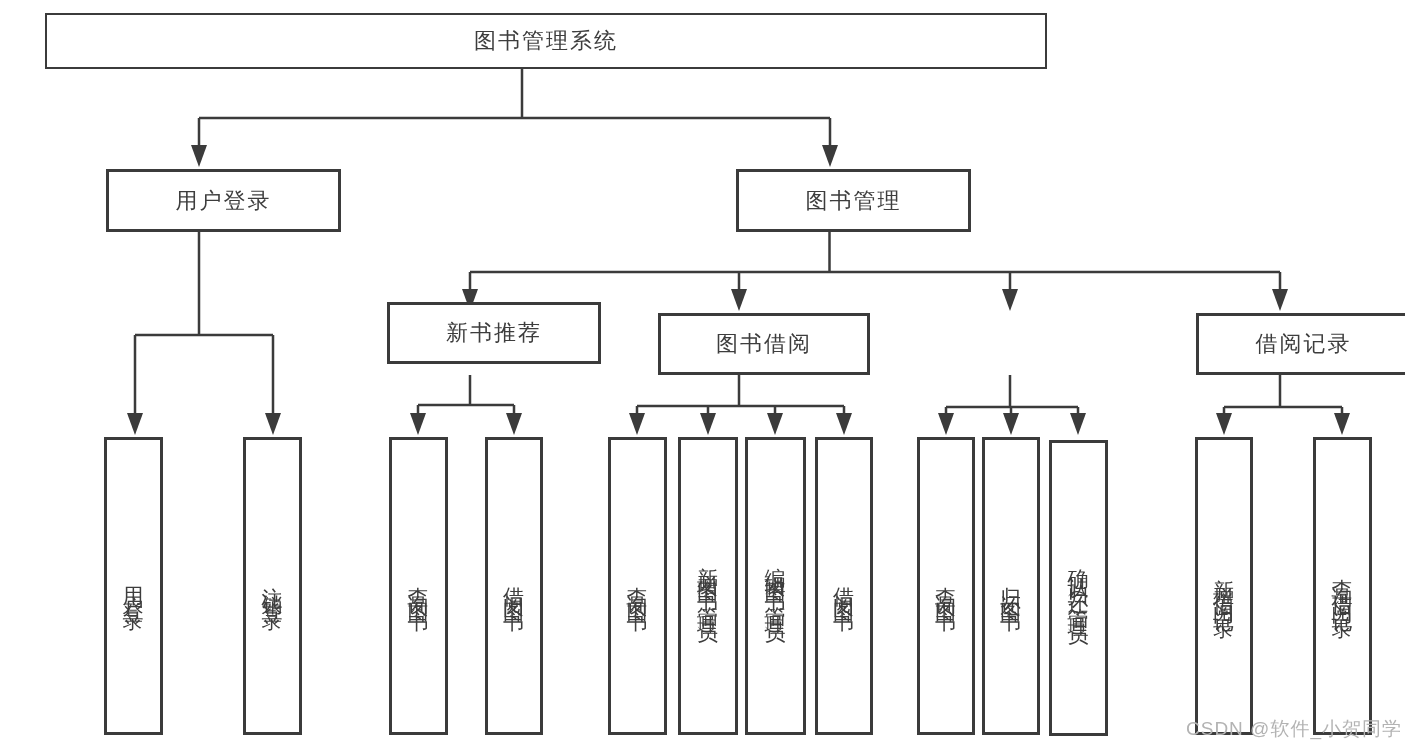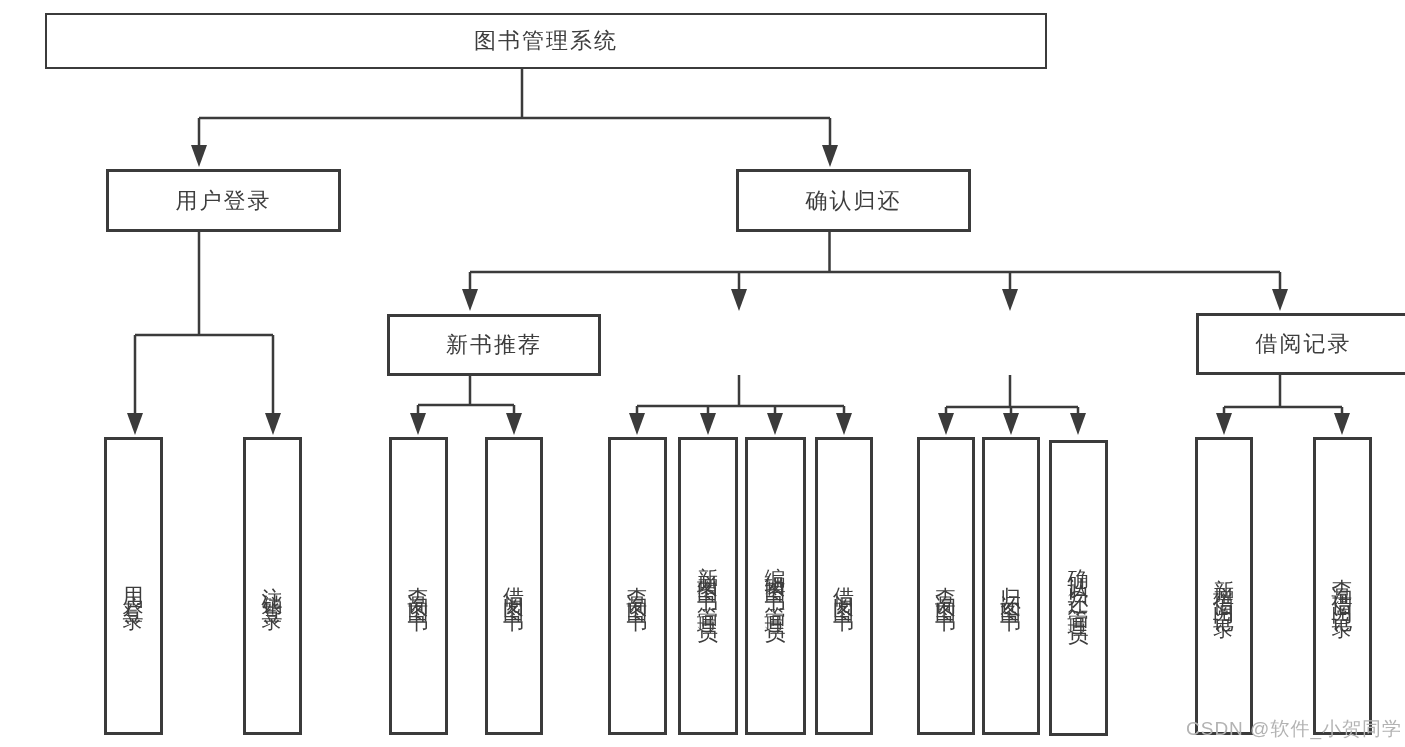--- a/index.html
+++ b/index.html
@@ -112,23 +112,24 @@
     <polygon points="1070,413 1086,413 1078,435"></polygon>
 
     <path d="M1280,375 V407 M1224,407 H1342 M1224,407 V416 M1342,407 V416"></path>
     <polygon points="1216,413 1232,413 1224,435"></polygon>
     <polygon points="1334,413 1350,413 1342,435"></polygon>
   </svg>
 
   <div class="box" style="left:21px; top:13px; width:1002px; height:56px; border-width:2.5px;">图书管理系统</div>
 
   <div class="box" style="left:82px; top:169px; width:235px; height:63px;">用户登录</div>
-  <div class="box" style="left:712px; top:169px; width:235px; height:63px;">确认归还</div>
+  <div class="box" style="left:712px; top:169px; width:235px; height:63px;">图书管理</div>
 
-  <div class="box" style="left:363px; top:314px; width:214px; height:62px;">新书推荐</div>
+  <div class="box" style="left:363px; top:302px; width:214px; height:62px;">新书推荐</div>
+  <div class="box" style="left:634px; top:313px; width:212px; height:62px;">图书借阅</div>
   <div class="box" style="left:1172px; top:313px; width:215px; height:62px;">借阅记录</div>
 
   <div class="vbox" style="left:104px; top:437px; width:59px; height:298px;">用户登录</div>
   <div class="vbox" style="left:243px; top:437px; width:59px; height:298px;">注销登录</div>
 
   <div class="vbox" style="left:389px; top:437px; width:59px; height:298px;">查询图书</div>
   <div class="vbox" style="left:485px; top:437px; width:58px; height:298px;">借阅图书</div>
 
   <div class="vbox" style="left:608px; top:437px; width:59px; height:298px;">查询图书</div>
   <div class="vbox" style="left:678px; top:437px; width:60px; height:298px;">新增图书（管理员）</div>

